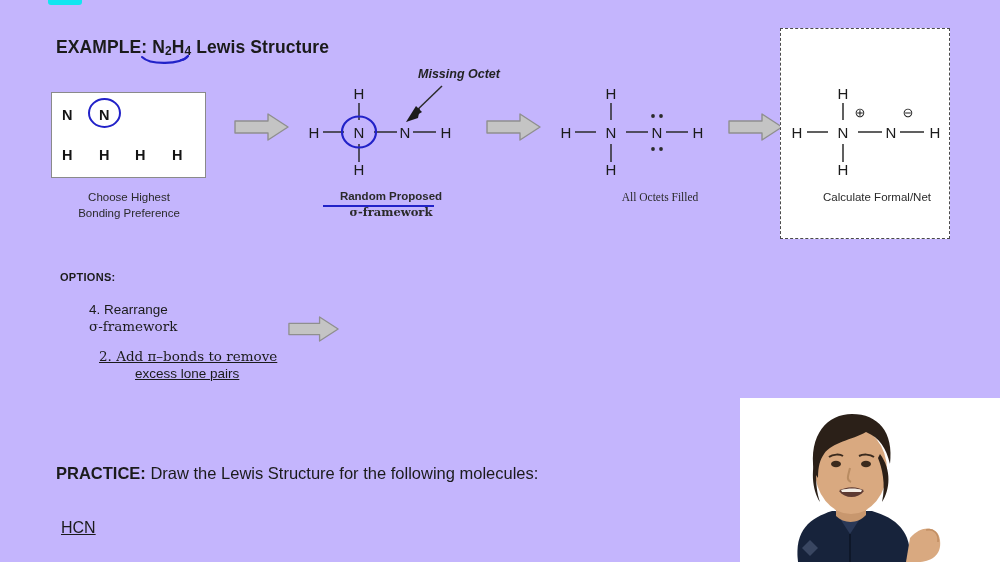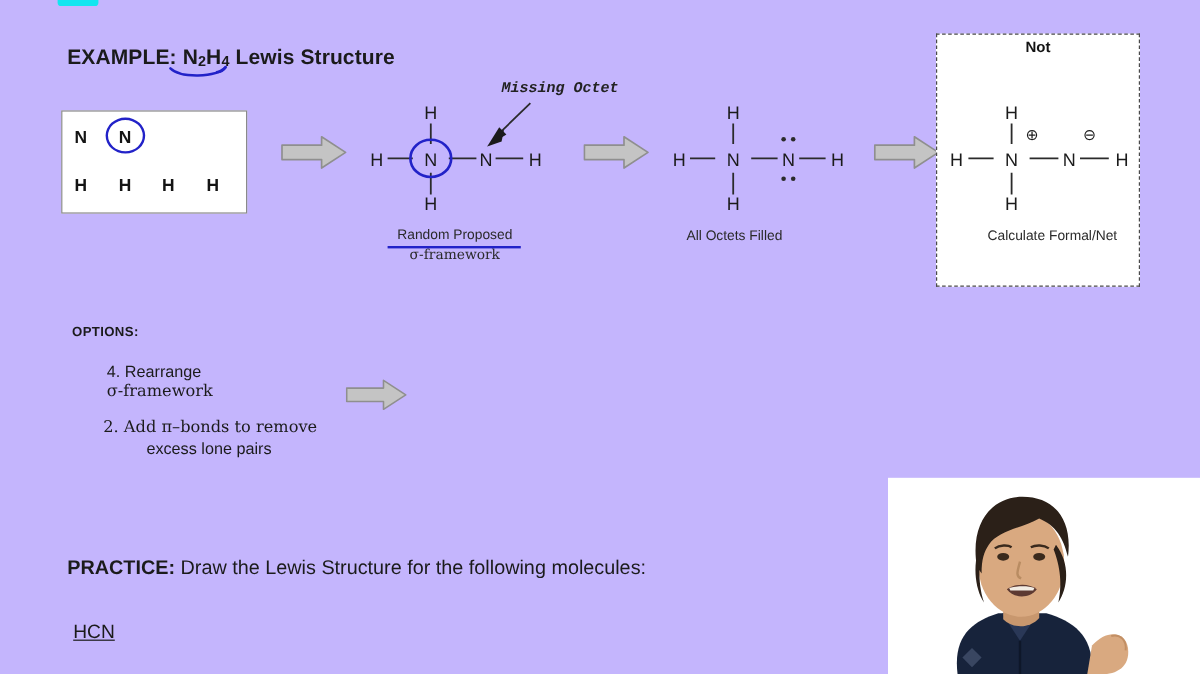--- a/index.html
+++ b/index.html
@@ -68,21 +68,21 @@
     color: #1b1b1b;
     letter-spacing: .3px;
   }
   .opt {
     position: absolute;
     font-size: 13.5px;
     color: #1b1b1b;
     line-height: 17px;
   }
   .opt1 { left: 89px; top: 301px; }
-  .opt2 { left: 86px; top: 348px; }
+  .opt2 { left: 99px; top: 348px; text-decoration: underline; }
   .opt2 .indent { display: block; padding-left: 36px; }
   .greek { font-family: "DejaVu Serif", serif; font-style: normal; }
 
   
   .blkarrow { position: absolute; }
 
   
   .caption {
     position: absolute;
     text-align: center;
@@ -125,21 +125,20 @@
 
   
   .missing-octet {
     position: absolute;
     left: 418px; top: 67px;
     font-size: 12.5px;
     font-style: italic;
     font-weight: bold;
     color: #232323;
     white-space: nowrap;
-    font-family: Liberation Mono, monospace;
   }
 
   
   .dashed-panel {
     position: absolute;
     left: 780px; top: 28px;
     width: 170px; height: 211px;
     border: 1.6px dashed #4a4a4a;
     background: #fff;
   }
@@ -185,20 +184,22 @@
 
   <div class="atom-box"></div>
   <div class="atom" style="left:62px; top:107px;">N</div>
   <div class="atom" style="left:99px; top:107px;">N</div>
   <div class="circle-hl" style="left:88px; top:98px; width:33px; height:30px;"></div>
   <div class="atom" style="left:62px;  top:147px;">H</div>
   <div class="atom" style="left:99px;  top:147px;">H</div>
   <div class="atom" style="left:135px; top:147px;">H</div>
   <div class="atom" style="left:172px; top:147px;">H</div>
   <div class="caption" style="left:51px; top:189px; width:156px;">
+    <div>Choose Highest</div>
+    <div>Bonding Preference</div>
   </div>
 
   <svg class="blkarrow" style="left:234px; top:112px;" width="56" height="30" viewBox="0 0 56 30">
     <path d="M1,9 L34,9 L34,2 L54,15 L34,28 L34,21 L1,21 Z" fill="#c4c4c4" stroke="#8f8f8f" stroke-width="1.4" stroke-linejoin="round"></path>
   </svg>
 
   <svg class="lewis" style="left:300px; top:78px;" width="160" height="104" viewBox="0 0 160 104">
 
     <line class="bond" x1="59" y1="25" x2="59" y2="42"></line>
     <line class="bond" x1="59" y1="66" x2="59" y2="84"></line>
@@ -216,21 +217,21 @@
     <text x="146" y="60" text-anchor="middle">H</text>
   </svg>
 
   <div class="missing-octet">Missing Octet</div>
   <svg style="position:absolute; left:398px; top:82px;" width="48" height="44" viewBox="0 0 48 44">
     <line x1="44" y1="4" x2="15" y2="32" stroke="#2b2b2b" stroke-width="1.5"></line>
     <path d="M8,40 L22,26 L20,36 Z" fill="#1b1b1b"></path>
     <path d="M8,40 L18,24 L24,30 Z" fill="#1b1b1b"></path>
   </svg>
 
-  <div class="caption" style="left:300px; top:188px; width:158px;">
+  <div class="caption" style="left:312px; top:188px; width:158px;font-weight:bold;">
     <div>Random Proposed</div>
     <div class="greek">σ-framework</div>
   </div>
   <div class="blue-underline" style="left:323px; top:205px; width:111px;"></div>
 
   <svg class="blkarrow" style="left:486px; top:112px;" width="56" height="30" viewBox="0 0 56 30">
     <path d="M1,9 L34,9 L34,2 L54,15 L34,28 L34,21 L1,21 Z" fill="#c4c4c4" stroke="#8f8f8f" stroke-width="1.4" stroke-linejoin="round"></path>
   </svg>
 
   <svg class="lewis" style="left:552px; top:78px;" width="160" height="104" viewBox="0 0 160 104">
@@ -245,31 +246,30 @@
     <text x="59" y="97" text-anchor="middle">H</text>
     <text x="14" y="60" text-anchor="middle">H</text>
     <text x="146" y="60" text-anchor="middle">H</text>
 
     <circle class="dot" cx="101" cy="38" r="1.9"></circle>
     <circle class="dot" cx="109" cy="38" r="1.9"></circle>
     <circle class="dot" cx="101" cy="71" r="1.9"></circle>
     <circle class="dot" cx="109" cy="71" r="1.9"></circle>
   </svg>
 
-  <div class="caption" style="left:532px; top:189px; width:160px;">
+  <div class="caption" style="left:580px; top:189px; width:160px;font-family:Liberation Serif, serif;">
     <div>All Octets Filled</div>
   </div>
 
   <svg class="blkarrow" style="left:728px; top:112px;" width="56" height="30" viewBox="0 0 56 30">
     <path d="M1,9 L34,9 L34,2 L54,15 L34,28 L34,21 L1,21 Z" fill="#c4c4c4" stroke="#8f8f8f" stroke-width="1.4" stroke-linejoin="round"></path>
   </svg>
 
   <div class="dashed-panel"></div>
   <div class="panel-head">
-    <div>Not</div>
   </div>
 
   <svg class="lewis" style="left:786px; top:78px;" width="160" height="104" viewBox="0 0 160 104">
     <line class="bond" x1="57" y1="25" x2="57" y2="42"></line>
     <line class="bond" x1="57" y1="66" x2="57" y2="84"></line>
     <line class="bond" x1="21" y1="54" x2="42" y2="54"></line>
     <line class="bond" x1="72" y1="54" x2="96" y2="54"></line>
     <line class="bond" x1="114" y1="54" x2="138" y2="54"></line>
     <text x="57" y="60" text-anchor="middle">N</text>
     <text x="105" y="60" text-anchor="middle">N</text>

